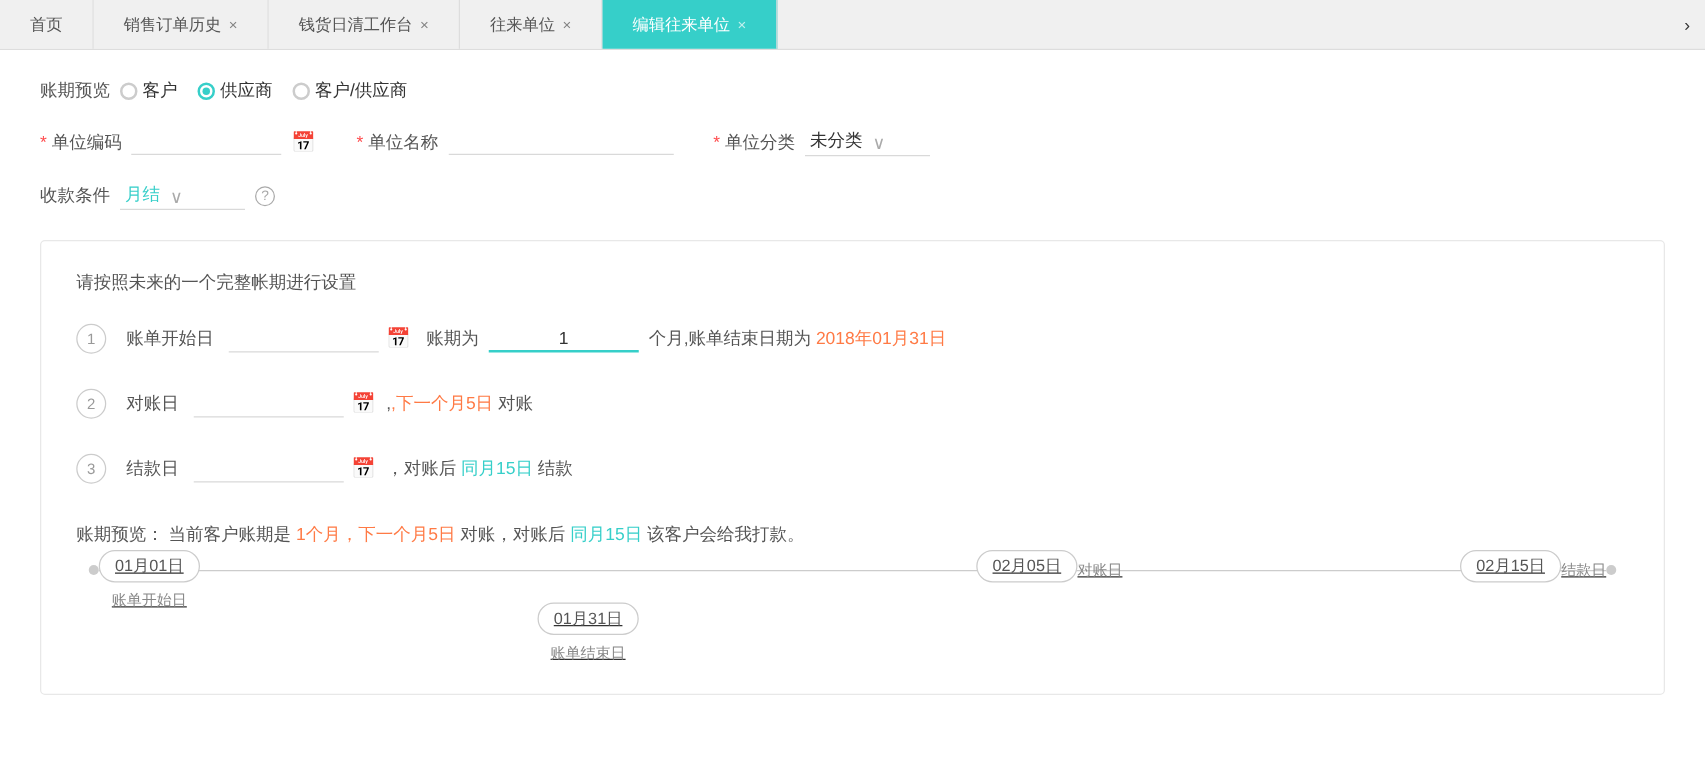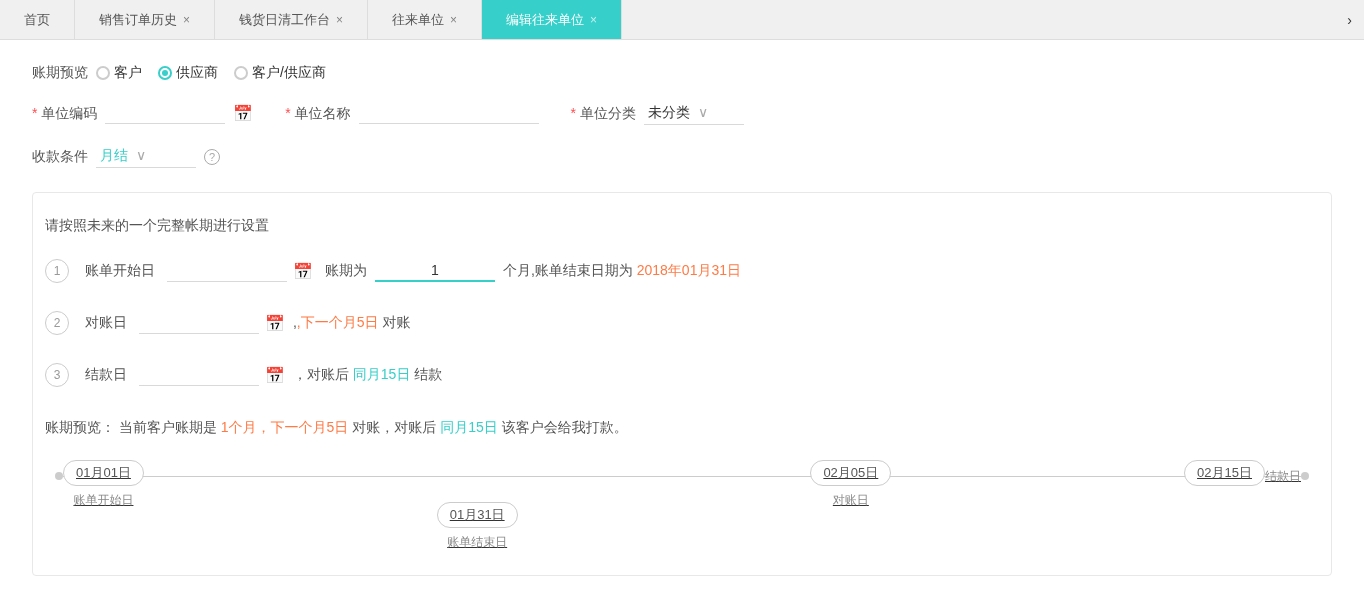--- a/index.html
+++ b/index.html
@@ -41,39 +41,39 @@
 
     input[type="text"], .input-field {
       border: none; border-bottom: 1px solid #d9d9d9;
       outline: none; padding: 2px 4px; font-size: 14px;
       color: #333; background: transparent; min-width: 120px;
     }
 
     .calendar-icon { color: #36cfc9; cursor: pointer; font-size: 16px; }
     .dropdown-icon { color: #aaa; cursor: pointer; }
     .select-field {
-      display: flex; align-items: flex-start; gap: 8px;
+      display: flex; align-items: flex-end; gap: 8px;
       border-bottom: 1px solid #d9d9d9; padding: 2px 4px;
       min-width: 100px; cursor: pointer;
     }
     .select-value { color: #36cfc9; font-family: Liberation Mono, monospace; }
 
     
     .payment-row { display: flex; align-items: center; gap: 8px; margin-bottom: 24px; }
     .help-icon {
       width: 16px; height: 16px; border-radius: 50%;
       border: 1px solid #aaa; display: inline-flex;
       align-items: center; justify-content: center;
       font-size: 11px; color: #aaa; cursor: pointer;
     }
 
     
     .card {
       border: 1px solid #e8e8e8; border-radius: 4px;
-      padding: 24px 12px; background: #fff;
+      padding: 24px 28px; background: #fff;
     }
     .card-title { color: #555; margin-bottom: 24px; font-size: 14px; }
 
     
     .step-row { display: flex; align-items: center; margin-bottom: 28px; gap: 0; }
     .step-num {
       width: 24px; height: 24px; border-radius: 50%;
       border: 1px solid #ccc; display: flex; align-items: center;
       justify-content: center; font-size: 12px; color: #999;
       margin-right: 16px; flex-shrink: 0;
@@ -82,21 +82,21 @@
     .step-date-input {
       border: none; border-bottom: 2px solid #36cfc9;
       outline: none; font-size: 14px; color: #333;
       background: transparent; width: 100px;
     }
     .step-extra { color: #555; margin-left: 8px; }
     .highlight-red { color: #ff7a45; }
     .highlight-cyan { color: #36cfc9; }
 
     
-    .preview-text { margin-bottom: 20px; color: #555; line-height: 1.8; }
+    .preview-text { color: #555; line-height: 1.8; }
   </style>
 </head>
 <body>
 
 <div class="tab-bar">
   <div class="tab">
     <span>首页</span>
   </div>
   <div class="tab">
     <span>销售订单历史</span>
@@ -229,21 +229,21 @@
           <div style="display:flex;flex-direction:column;align-items:center;position:relative;z-index:1;">
             <div style="border:1px solid #ccc;border-radius:20px;padding:3px 12px;font-size:13px;color:#555;background:#fff;white-space:nowrap;">01月01日</div>
             <div style="margin-top:6px;font-size:12px;color:#888;">账单开始日</div>
           </div>
 
           <div style="display:flex;flex-direction:column;align-items:center;position:relative;z-index:1;margin-top:42px;">
             <div style="border:1px solid #ccc;border-radius:20px;padding:3px 12px;font-size:13px;color:#555;background:#fff;white-space:nowrap;">01月31日</div>
             <div style="margin-top:6px;font-size:12px;color:#888;">账单结束日</div>
           </div>
 
-          <div style="display:flex;flex-direction:column;align-items:center;position:relative;z-index:1;">
+          <div style="display:flex;align-items:center;position:relative;z-index:1;">
             <div style="border:1px solid #ccc;border-radius:20px;padding:3px 12px;font-size:13px;color:#555;background:#fff;white-space:nowrap;">02月05日</div>
             <div style="margin-top:6px;font-size:12px;color:#888;">对账日</div>
           </div>
 
           <div style="display:flex;flex-direction:row;align-items:center;position:relative;z-index:1;">
             <div style="border:1px solid #ccc;border-radius:20px;padding:3px 12px;font-size:13px;color:#555;background:#fff;white-space:nowrap;">02月15日</div>
             <div style="margin-top:6px;font-size:12px;color:#888;">结款日</div>
           </div>
         </div>
       </div>

